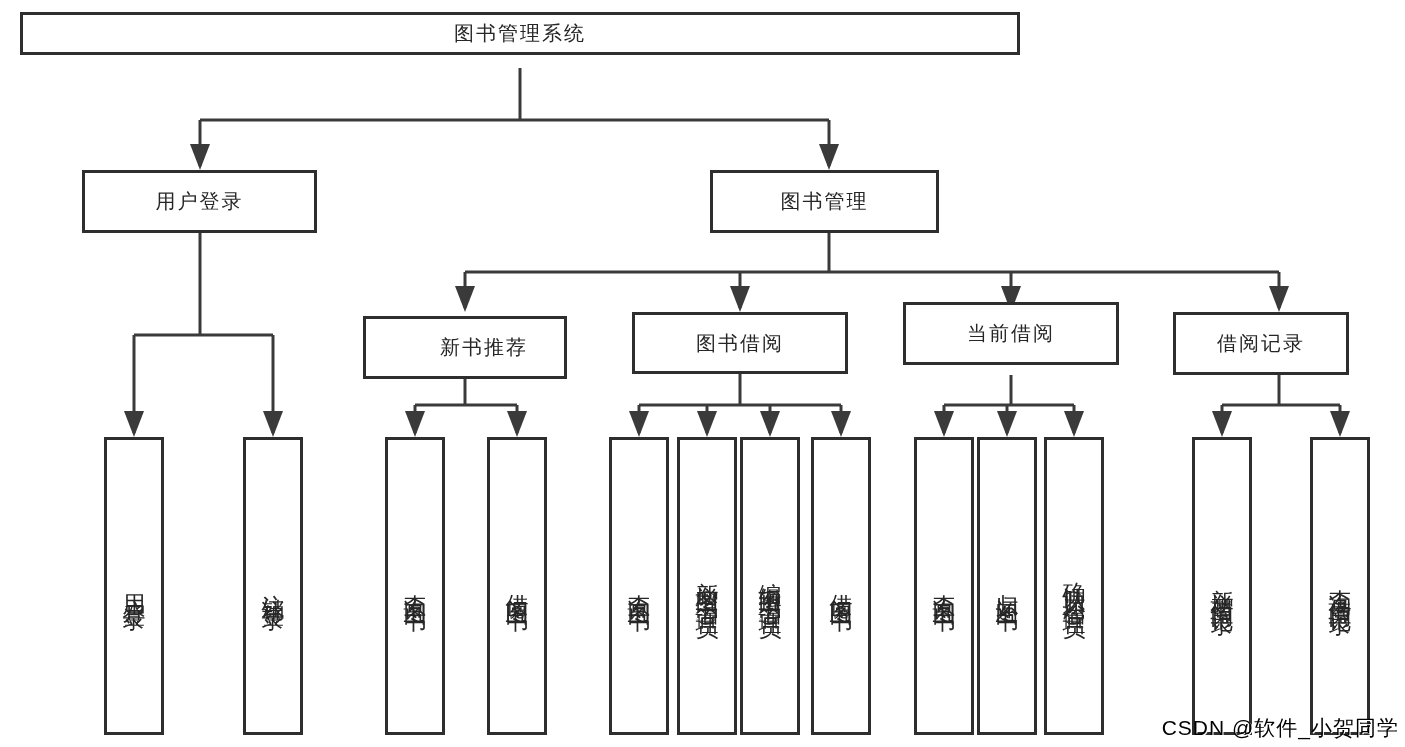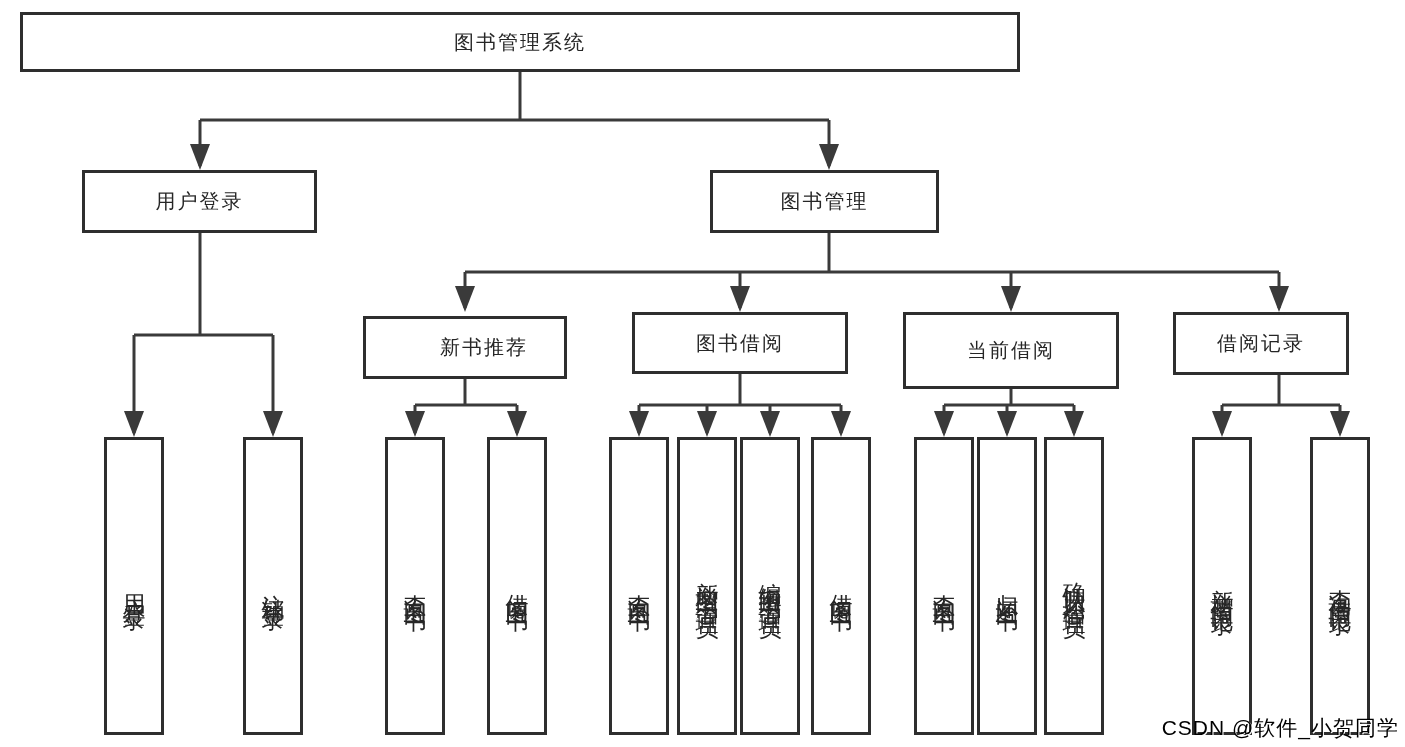--- a/index.html
+++ b/index.html
@@ -130,28 +130,28 @@
 
       <polygon points="944,437 934,411 954,411"></polygon>
       <polygon points="1007,437 997,411 1017,411"></polygon>
       <polygon points="1074,437 1064,411 1084,411"></polygon>
 
       <polygon points="1222,437 1212,411 1232,411"></polygon>
       <polygon points="1340,437 1330,411 1350,411"></polygon>
     </g>
   </svg>
 
-  <div class="node hnode" style="left:20px; top:12px; width:1000px; height:60px;">图书管理系统</div>
+  <div class="node hnode" style="left:20px; top:12px; width:1000px; height:43px;">图书管理系统</div>
 
   <div class="node hnode" style="left:82px; top:170px; width:235px; height:63px;">用户登录</div>
   <div class="node hnode" style="left:710px; top:170px; width:229px; height:63px;">图书管理</div>
 
   <div class="node hnode" style="left:363px; top:316px; width:204px; height:63px;padding-left:38px;">新书推荐</div>
   <div class="node hnode" style="left:632px; top:312px; width:216px; height:62px;">图书借阅</div>
-  <div class="node hnode" style="left:903px; top:312px; width:216px; height:77px;">当前借阅</div>
+  <div class="node hnode" style="left:903px; top:302px; width:216px; height:63px;">当前借阅</div>
   <div class="node hnode" style="left:1173px; top:312px; width:176px; height:63px;">借阅记录</div>
 
   <div class="node vnode" style="left:104px;">用户登录</div>
   <div class="node vnode" style="left:243px;">注销登录</div>
 
   <div class="node vnode" style="left:385px;">查询图书</div>
   <div class="node vnode" style="left:487px;">借阅图书</div>
 
   <div class="node vnode" style="left:609px;">查询图书</div>
   <div class="node vnode" style="left:677px;">新增图书（管理员）</div>

